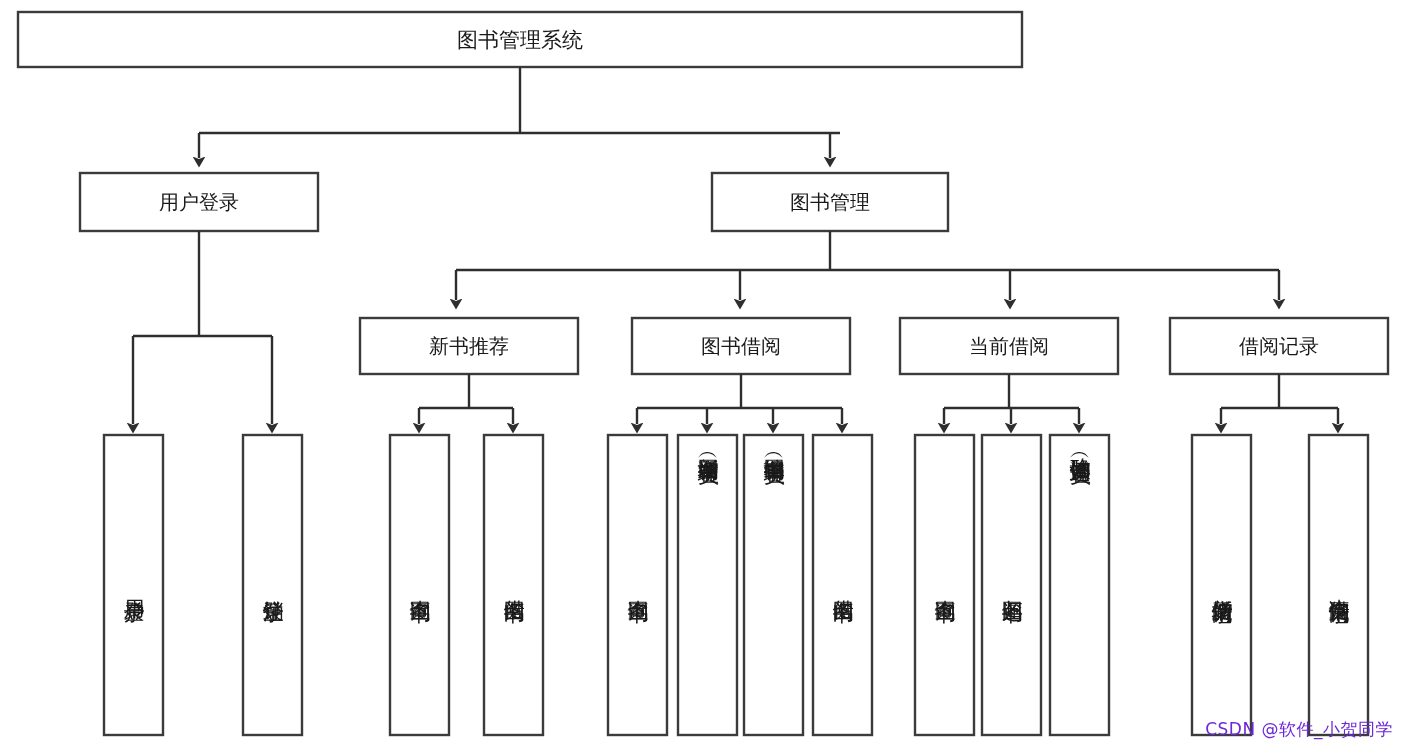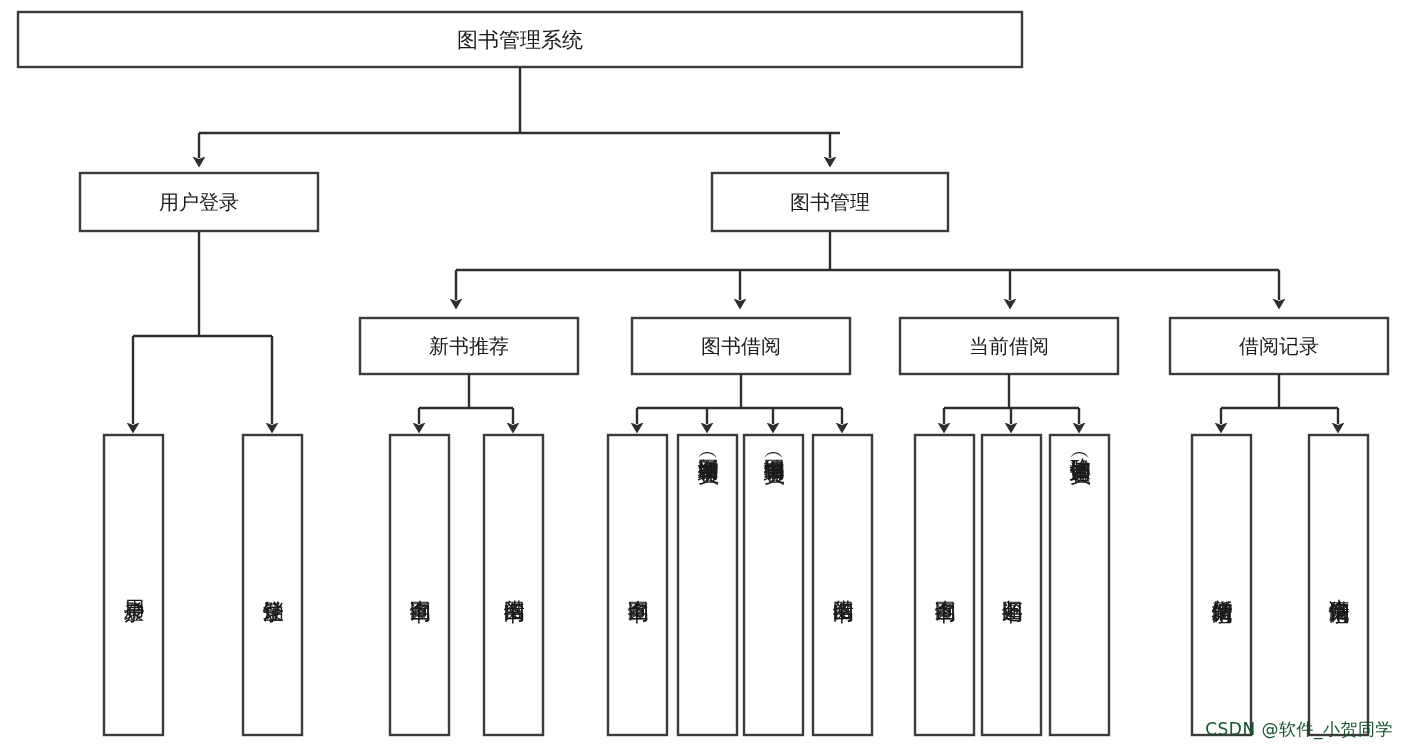--- a/index.html
+++ b/index.html
@@ -66,21 +66,21 @@
     letter-spacing: 1px;
     white-space: nowrap;
     text-align: center;
   }
   .watermark {
     position: absolute;
     right: 12px;
     bottom: 6px;
     font-family: "DejaVu Sans", "Liberation Sans", sans-serif;
     font-size: 17px;
-    color: #14532d;
+    color: #6d28d9;
     letter-spacing: 0.5px;
     white-space: nowrap;
   }
 </style>
 </head>
 <body>
 
 <div id="diagram-root">
 
   <svg class="diagram-canvas" viewBox="0 0 1405 747" xmlns="http://www.w3.org/2000/svg">

